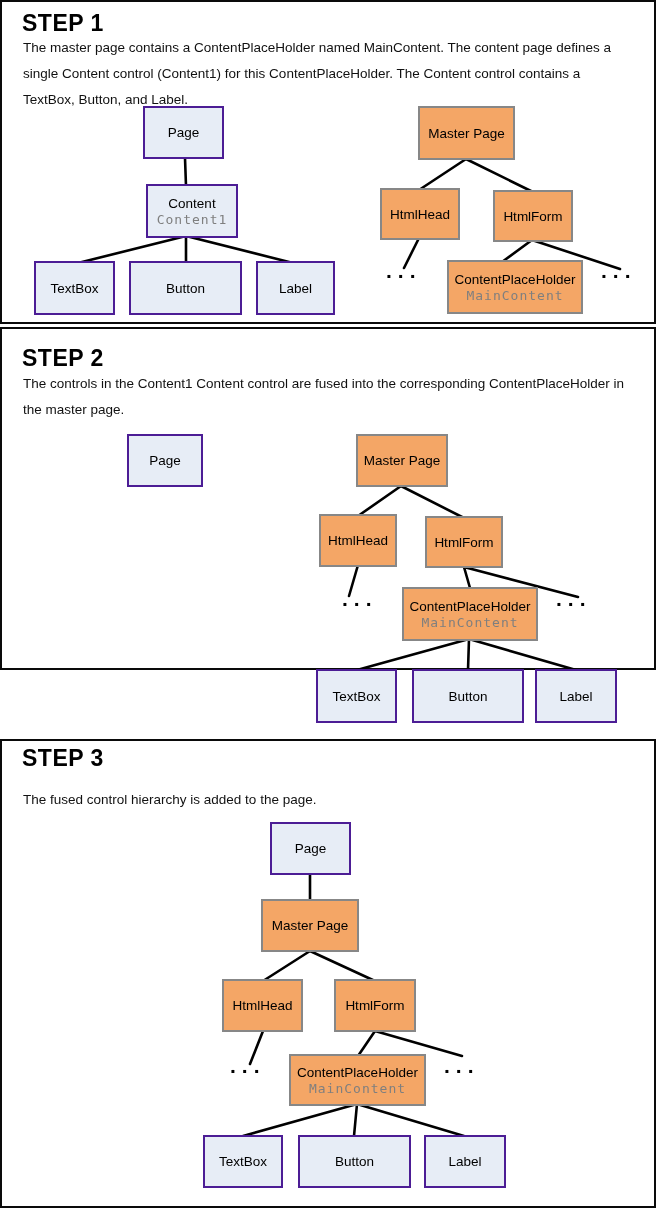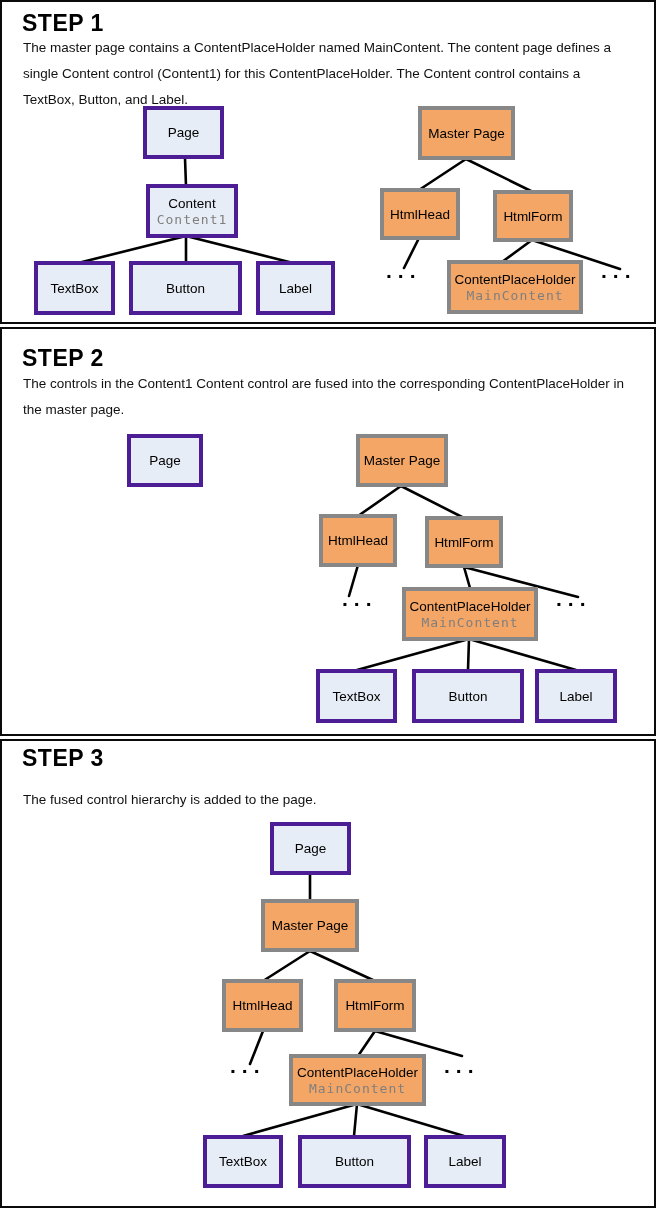--- a/index.html
+++ b/index.html
@@ -17,21 +17,21 @@
   }
   .panel {
     position: absolute;
     left: 0px;
     width: 656px;
     border: 2px solid #0a0a0a;
     background: #ffffff;
     box-sizing: border-box;
   }
   #panel-1 { top: 0px;   height: 324px; }
-  #panel-2 { top: 327px; height: 409px; }
+  #panel-2 { top: 327px; height: 343px; }
   #panel-3 { top: 739px; height: 469px; }
 
   .step-title {
     position: absolute;
     left: 20px;
     font-size: 23px;
     font-weight: bold;
     color: #000000;
     letter-spacing: 0.5px;
     white-space: nowrap;
@@ -54,21 +54,21 @@
   .wires line {
     stroke: #000000;
     stroke-width: 2.6;
     stroke-linecap: round;
   }
 
   .node {
     position: absolute;
     box-sizing: border-box;
     background: #E7EDF6;
-    border: 4px solid #4c1d95;
+    border: 2px solid #4c1d95;
     display: flex;
     flex-direction: column;
     align-items: center;
     justify-content: center;
     text-align: center;
     font-size: 13.5px;
     color: #000000;
   }
   .node.orange {
     background: #F4A666;

